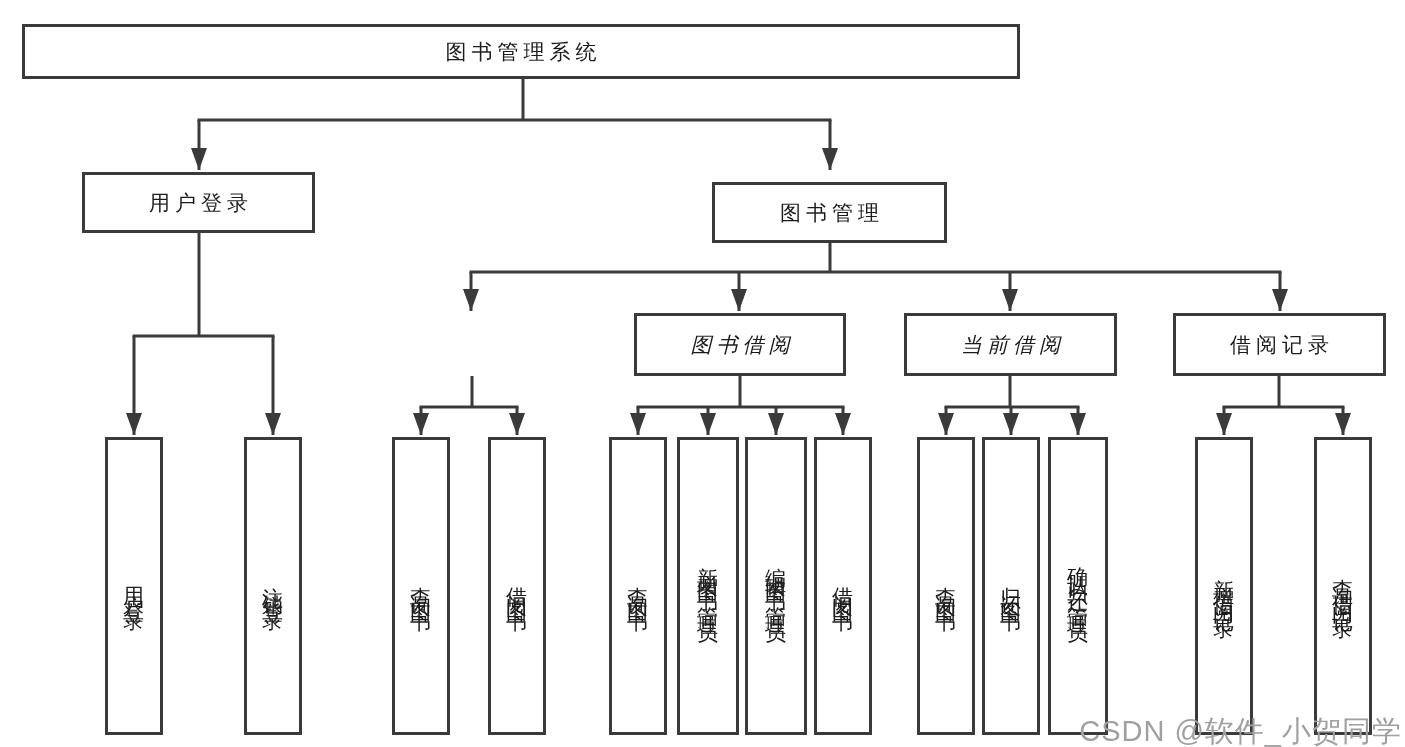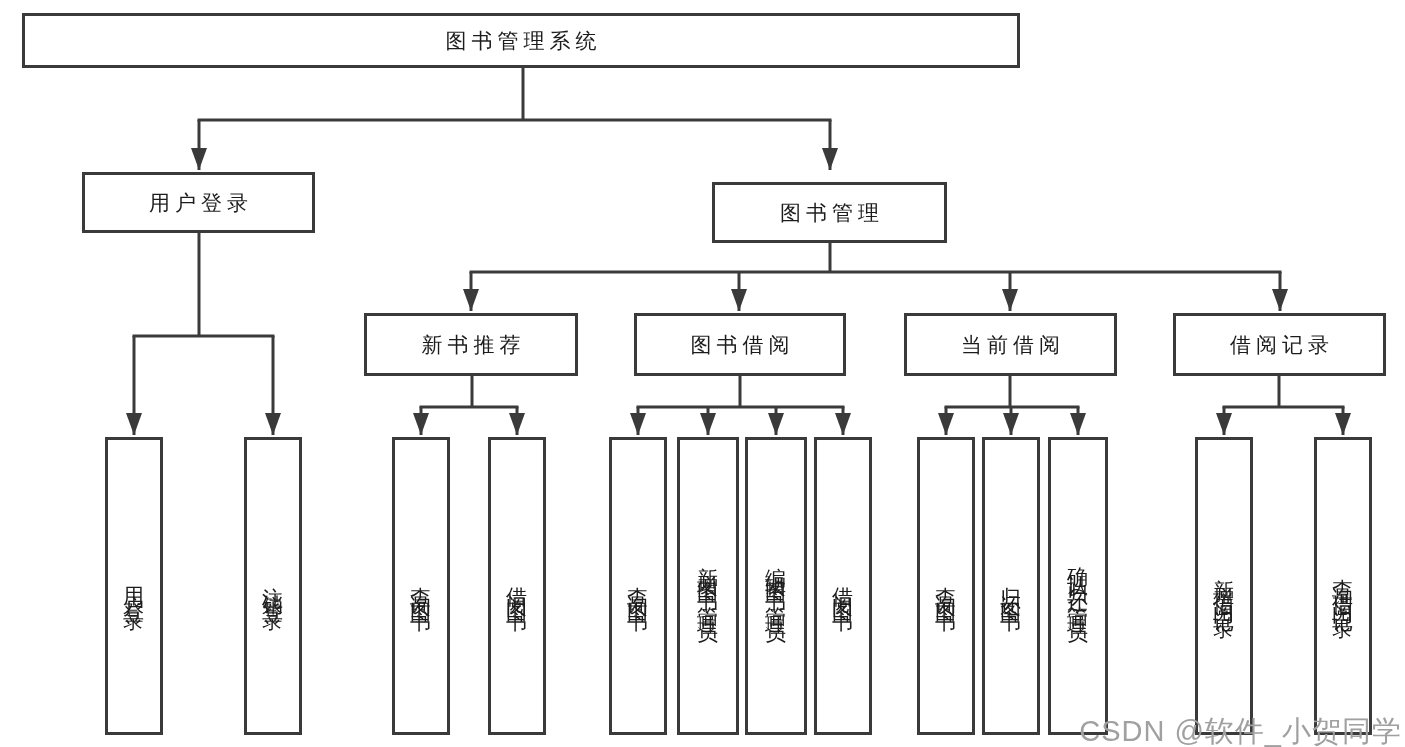--- a/index.html
+++ b/index.html
@@ -45,26 +45,26 @@
   }
   .v-node span{
     writing-mode:vertical-rl;
     text-orientation:mixed;
     font-size:21px;
     letter-spacing:8px;
     line-height:1.1;
     white-space:nowrap;
   }
   
-  .n-root{left:22px;top:13px;width:998px;height:55px;}
+  .n-root{left:22px;top:24px;width:998px;height:55px;}
   .n-l2-login{left:82px;top:172px;width:233px;height:61px;}
   .n-l2-mgmt{left:712px;top:172px;width:235px;height:61px;margin-top:10px;}
   .n-l3-new{left:364px;top:313px;width:214px;height:63px;}
-  .n-l3-borrow{left:634px;top:313px;width:212px;height:63px;}
-  .n-l3-current{left:904px;top:313px;width:213px;height:63px;}
+  .n-l3-borrow{left:634px;top:313px;width:212px;height:63px;font-style:italic;}
+  .n-l3-current{left:904px;top:313px;width:213px;height:63px;font-style:italic;}
   .n-l3-records{left:1173px;top:313px;width:213px;height:63px;}
   .leaf{top:437px;height:298px;width:58px;}
   .n-u1{left:105px;}
   .n-u2{left:244px;}
   .n-n1{left:392px;}
   .n-n2{left:488px;}
   .n-b1{left:609px;}
   .n-b2{left:677px;width:62px;}
   .n-b3{left:745px;width:62px;}
   .n-b4{left:814px;}
@@ -129,21 +129,20 @@
     <path class="wire" d="M1078 407 L1078 435" marker-end="url(#arrowhead)"></path>
     <path class="wire" d="M1224 407 L1224 435" marker-end="url(#arrowhead)"></path>
     <path class="wire" d="M1343 407 L1343 435" marker-end="url(#arrowhead)"></path>
   </svg>
 
   <div class="node h-node n-root">图书管理系统</div>
 
   <div class="node h-node n-l2-login">用户登录</div>
   <div class="node h-node n-l2-mgmt">图书管理</div>
 
-  <div class="node h-node n-l3-new">新书推荐</div>
   <div class="node h-node n-l3-borrow">图书借阅</div>
   <div class="node h-node n-l3-current">当前借阅</div>
   <div class="node h-node n-l3-records">借阅记录</div>
 
   <div class="node v-node leaf n-u1">
       <span>用户登录</span>
     </div>
   <div class="node v-node leaf n-u2">
       <span>注销登录</span>
     </div>

